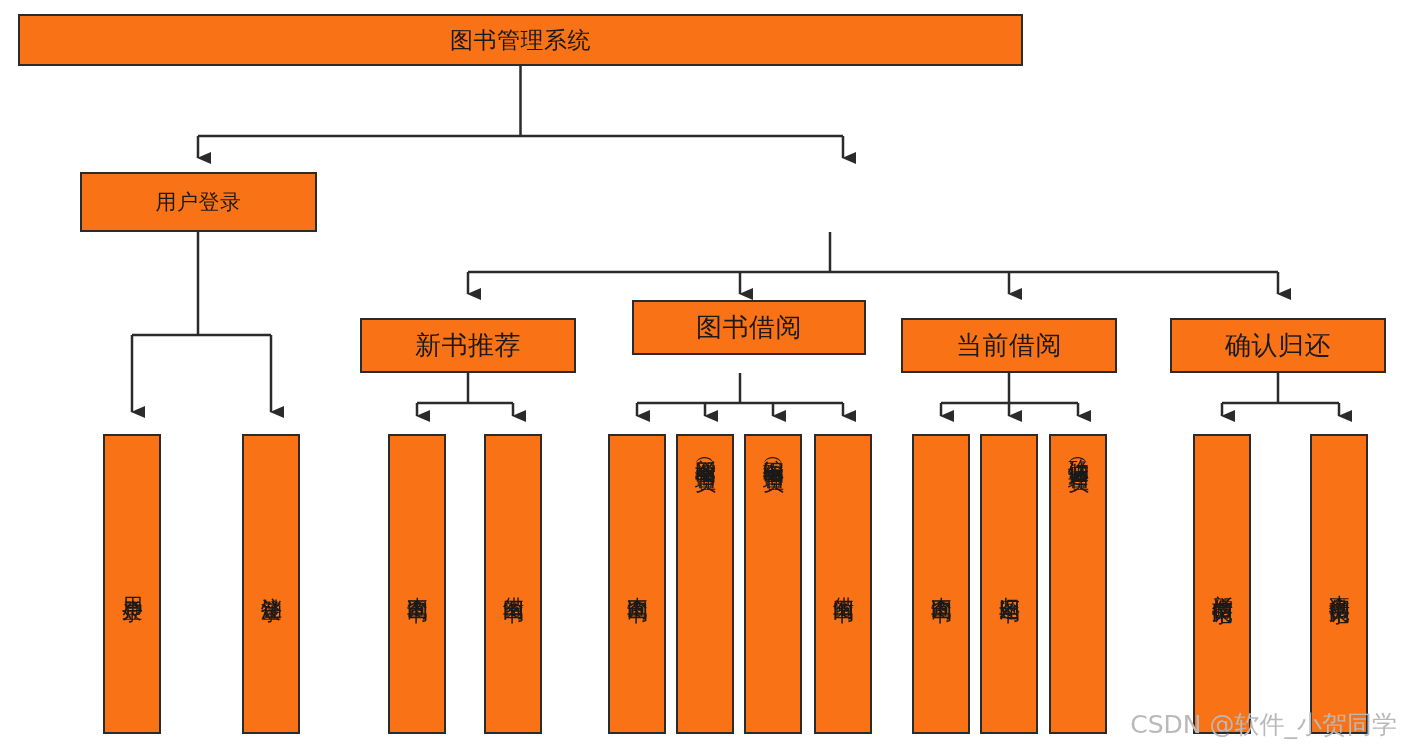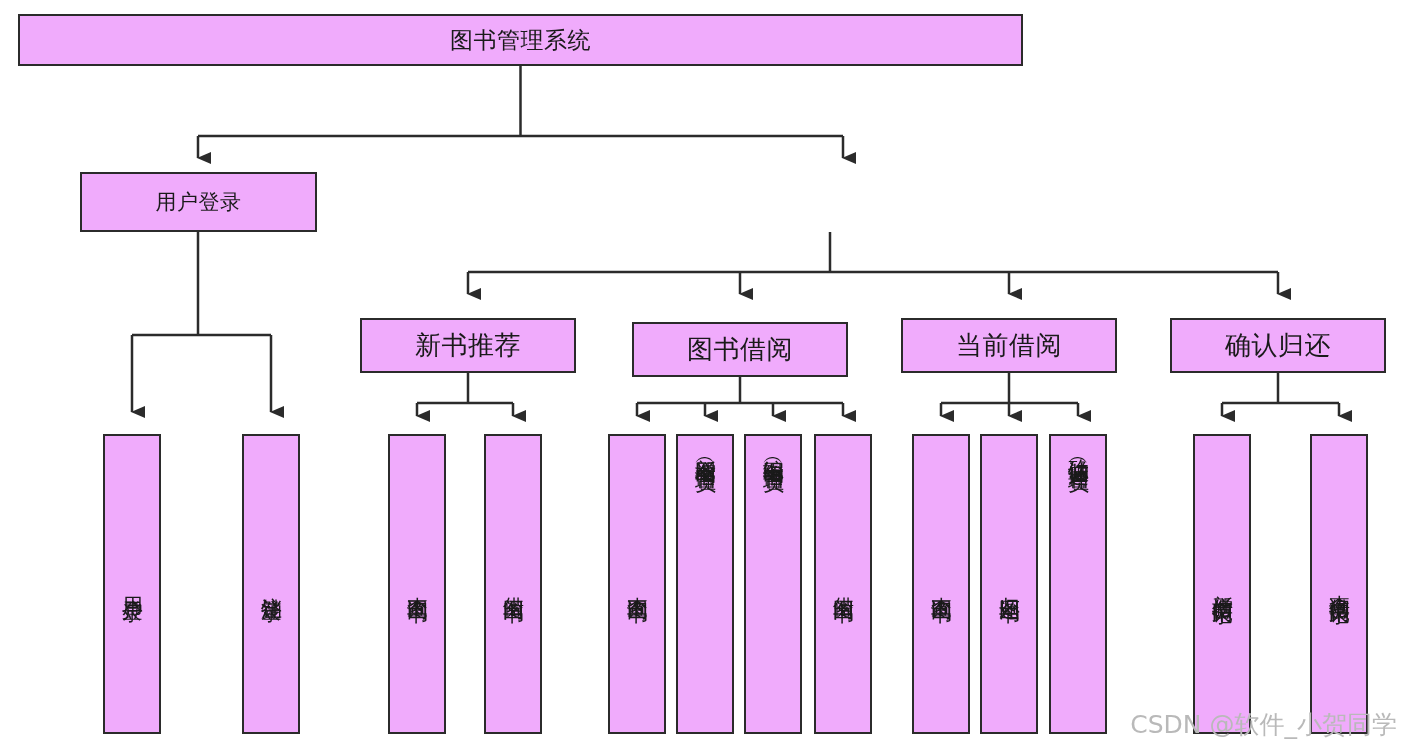--- a/index.html
+++ b/index.html
@@ -22,21 +22,21 @@
     position: absolute;
     left: 0;
     top: 0;
     width: 1405px;
     height: 747px;
     pointer-events: none;
   }
   .node {
     position: absolute;
     box-sizing: border-box;
-    background: #f0abfc;
+    background: #f97316;
     border: 2px solid #2b2b2b;
     display: flex;
     align-items: center;
     justify-content: center;
     color: #1a1a1a;
     z-index: 2;
     font-family: Liberation Serif, serif;
   }
   .node-label {
     display: block;
@@ -137,21 +137,21 @@
     <span class="node-label">图书管理系统</span>
   </div>
 
   <div class="node level-1" style="left:80px; top:172px; width:237px; height:60px;">
     <span class="node-label">用户登录</span>
   </div>
 
   <div class="node level-2" style="left:360px; top:318px; width:216px; height:55px;">
     <span class="node-label">新书推荐</span>
   </div>
-  <div class="node level-2" style="left:632px; top:322px; width:216px; height:55px;align-items:center;">
+  <div class="node level-2" style="left:632px; top:300px; width:234px; height:55px;align-items:center;">
     <span class="node-label">图书借阅</span>
   </div>
   <div class="node level-2" style="left:901px; top:318px; width:216px; height:55px;">
     <span class="node-label">当前借阅</span>
   </div>
   <div class="node level-2" style="left:1170px; top:318px; width:216px; height:55px;">
     <span class="node-label">确认归还</span>
   </div>
 
   <div class="node leaf centered" style="left:103px; top:434px; width:58px; height:300px;">

